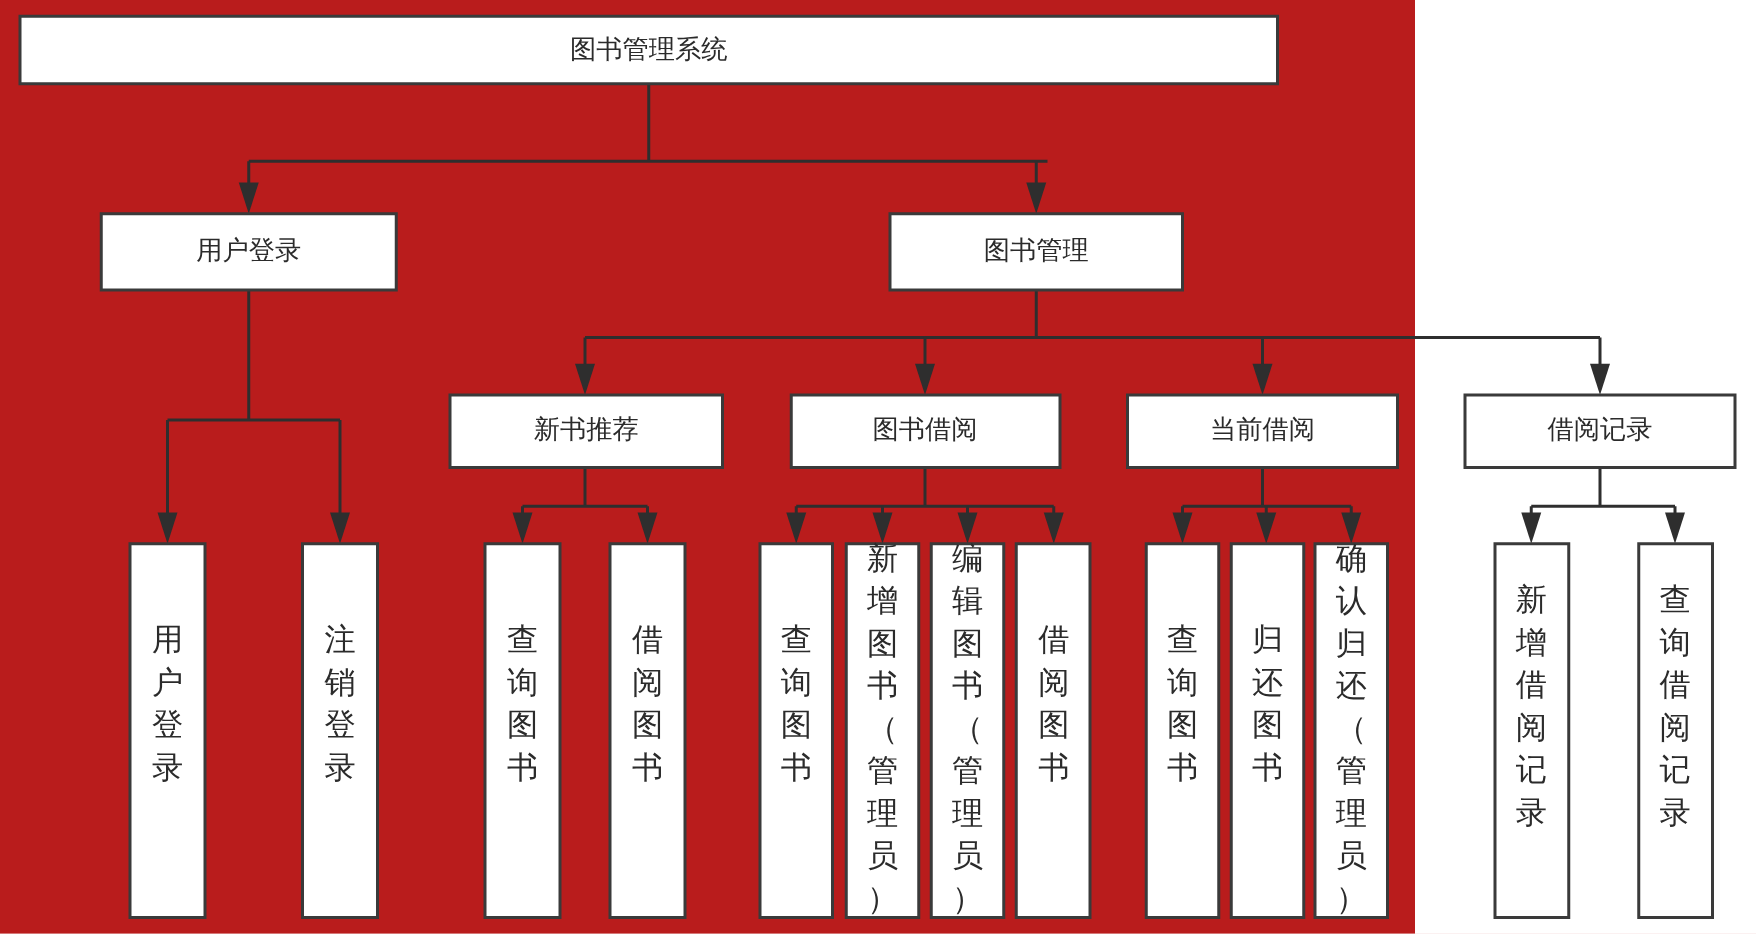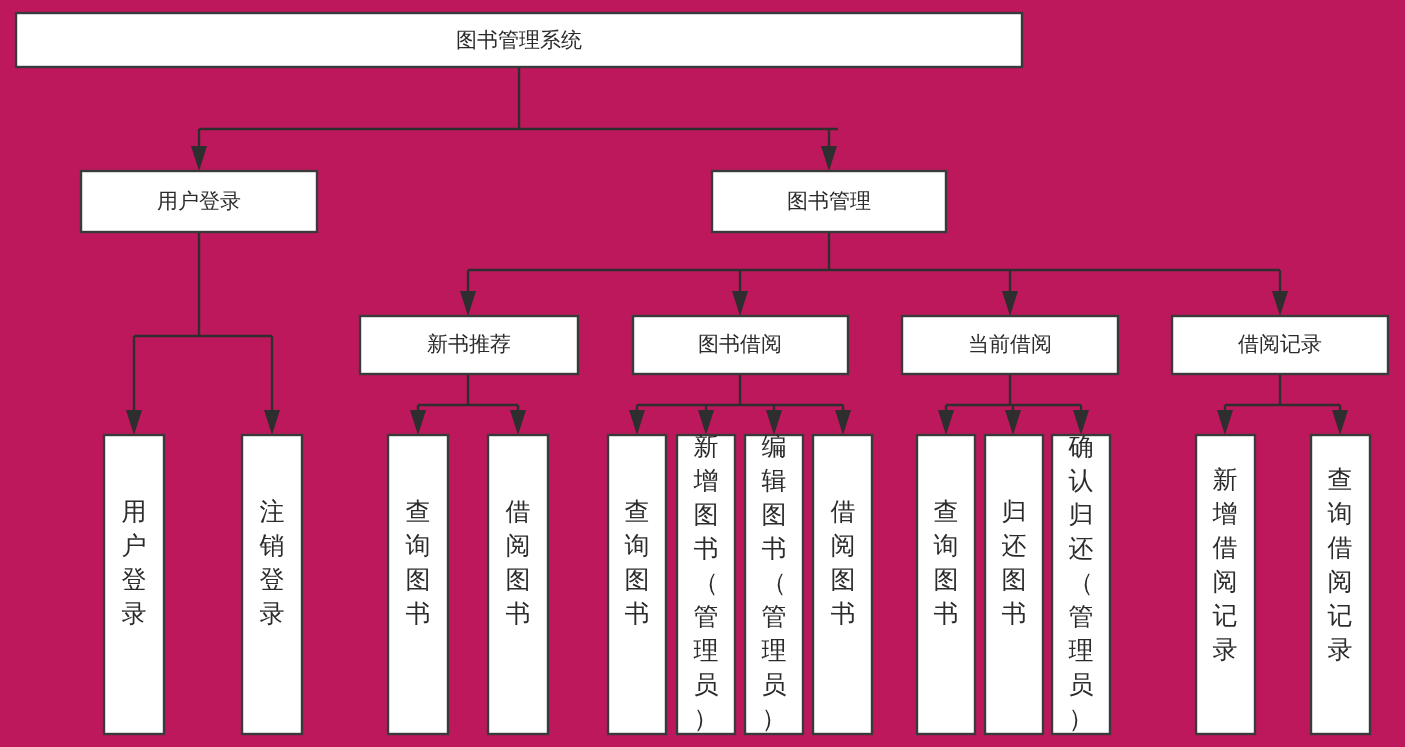--- a/index.html
+++ b/index.html
@@ -8,23 +8,23 @@
     background: #ffffff;
   }
   body {
     width: 1405px;
     height: 747px;
     font-family: "Liberation Sans", "DejaVu Sans", sans-serif;
     overflow: hidden;
   }
   #diagram-root {
     position: relative;
-    width: 1405px;
+    width: 1132px;
     height: 747px;
-    background: #be185d;
+    background: #b91c1c;
   }
   svg.flow {
     position: absolute;
     left: 0;
     top: 0;
     width: 1405px;
     height: 747px;
   }
   .node-rect {
     fill: #ffffff;

